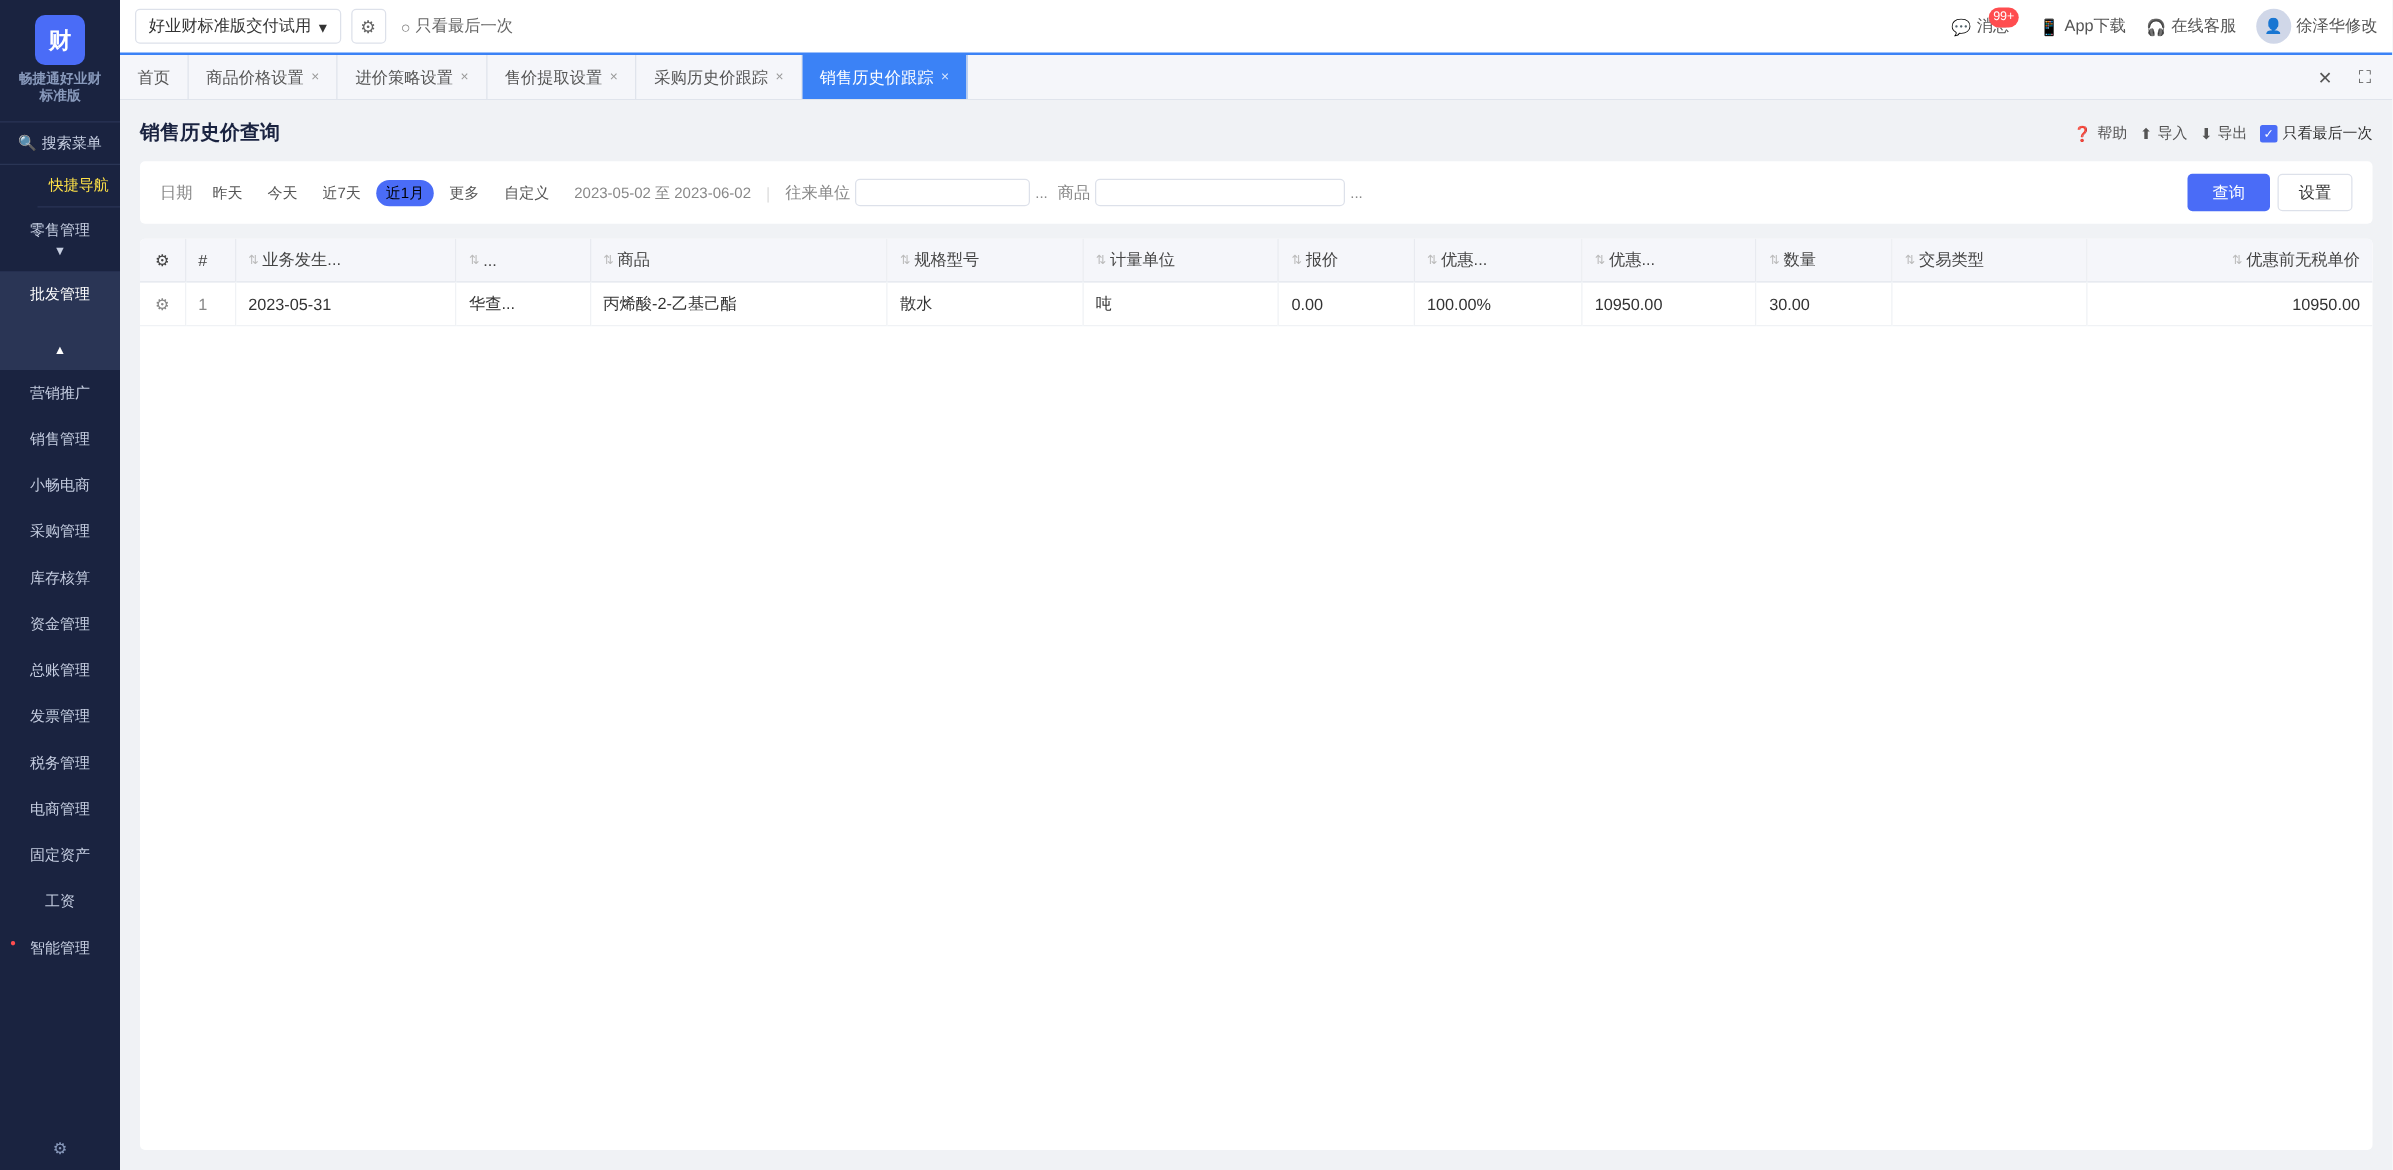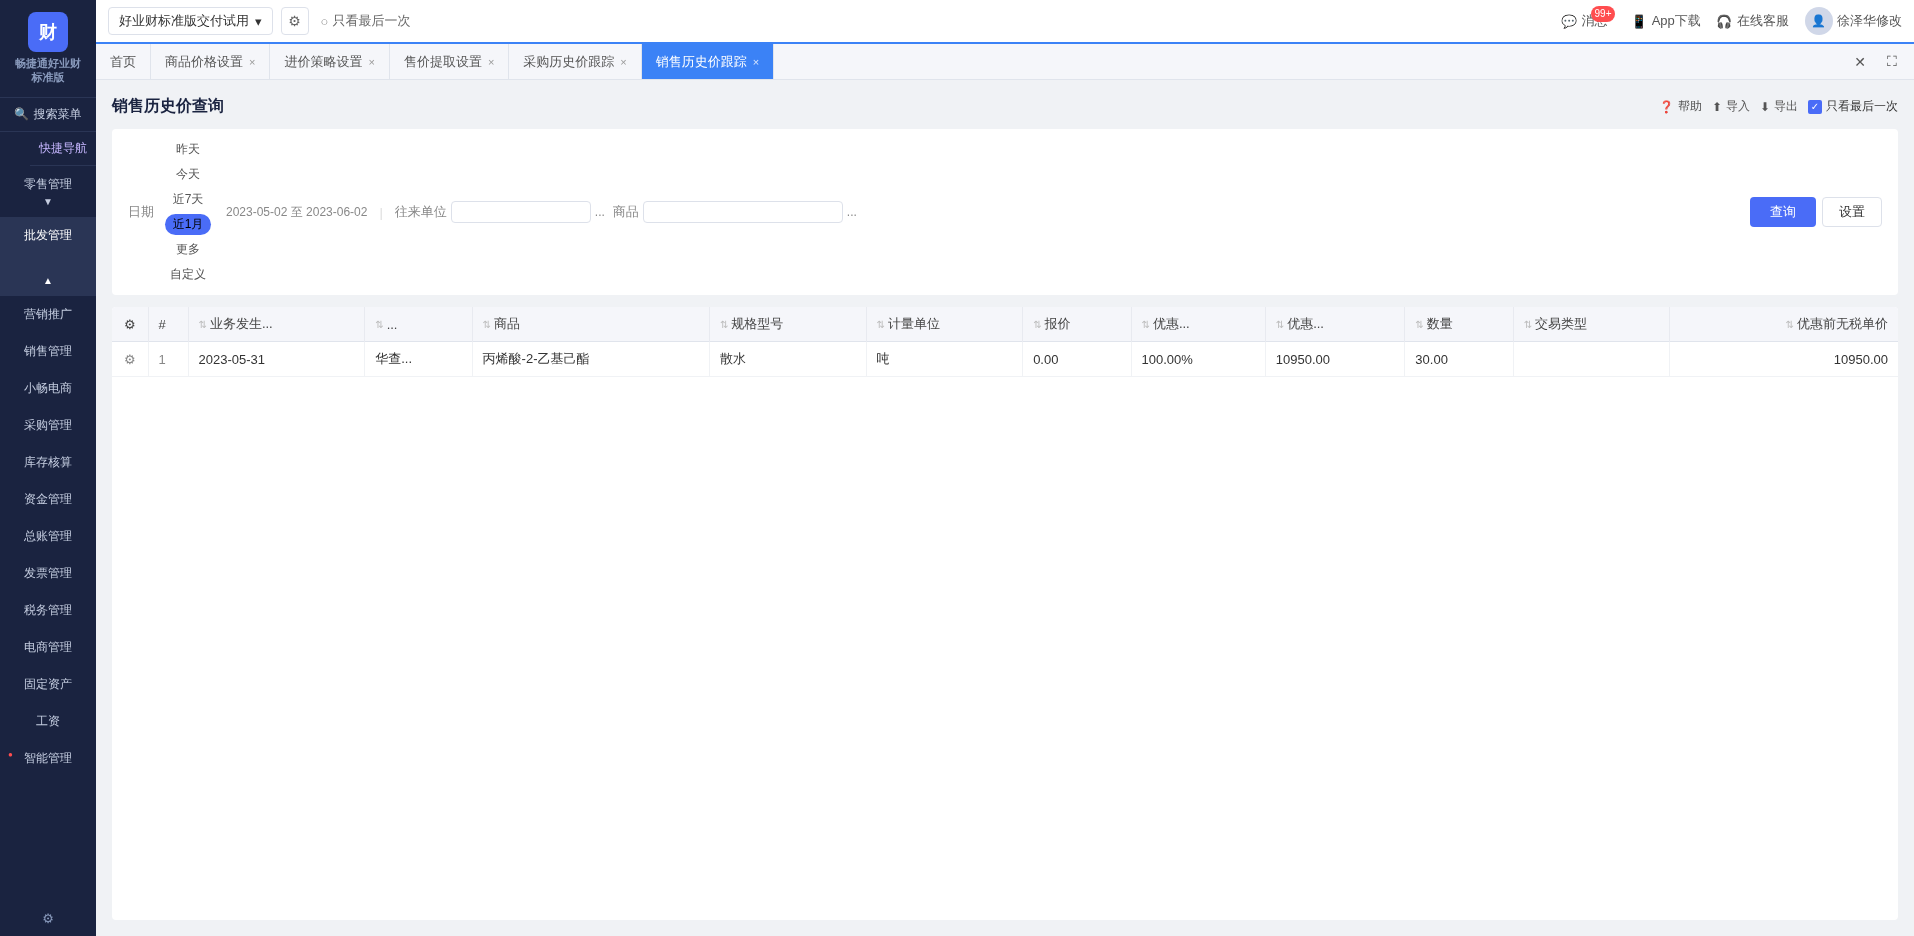--- a/index.html
+++ b/index.html
@@ -36,21 +36,21 @@
       cursor: pointer;
       display: flex; align-items: center; justify-content: center;
       gap: 4px;
       color: #c5cde0;
       font-size: 12px;
       border-bottom: 1px solid #2a3555;
     }
     .sidebar-quicknav {
       padding: 8px;
       display: flex; align-items: center; justify-content: center;
-      font-size: 12px; color: #c4b5fd;
+      font-size: 12px; color: #fde047;
       border-bottom: 1px solid #2a3555;
       cursor: pointer;
       margin-left: 30px;
     }
     .sidebar-item {
       padding: 10px 4px;
       display: flex; flex-direction: column; align-items: center; justify-content: center;
       cursor: pointer;
       font-size: 12px; color: #c5cde0;
       position: relative;
@@ -235,21 +235,21 @@
       margin-bottom: 12px;
       display: flex;
       align-items: center;
       flex-wrap: wrap;
       gap: 8px;
     }
     .filter-row {
       display: flex; align-items: center; gap: 8px; flex-wrap: wrap; width: 100%;
     }
     .filter-label { color: #888; font-size: 13px; }
-    .date-btns { display: flex; align-items: center; gap: 4px; flex-direction: column; }
+    .date-btns { display: flex; align-items: center; gap: 4px; }
     .date-btn {
       padding: 2px 8px;
       border-radius: 12px;
       font-size: 12px;
       cursor: pointer;
       color: #555;
     }
     .date-btn.active {
       background: #4a6cf7;
       color: #000000;

